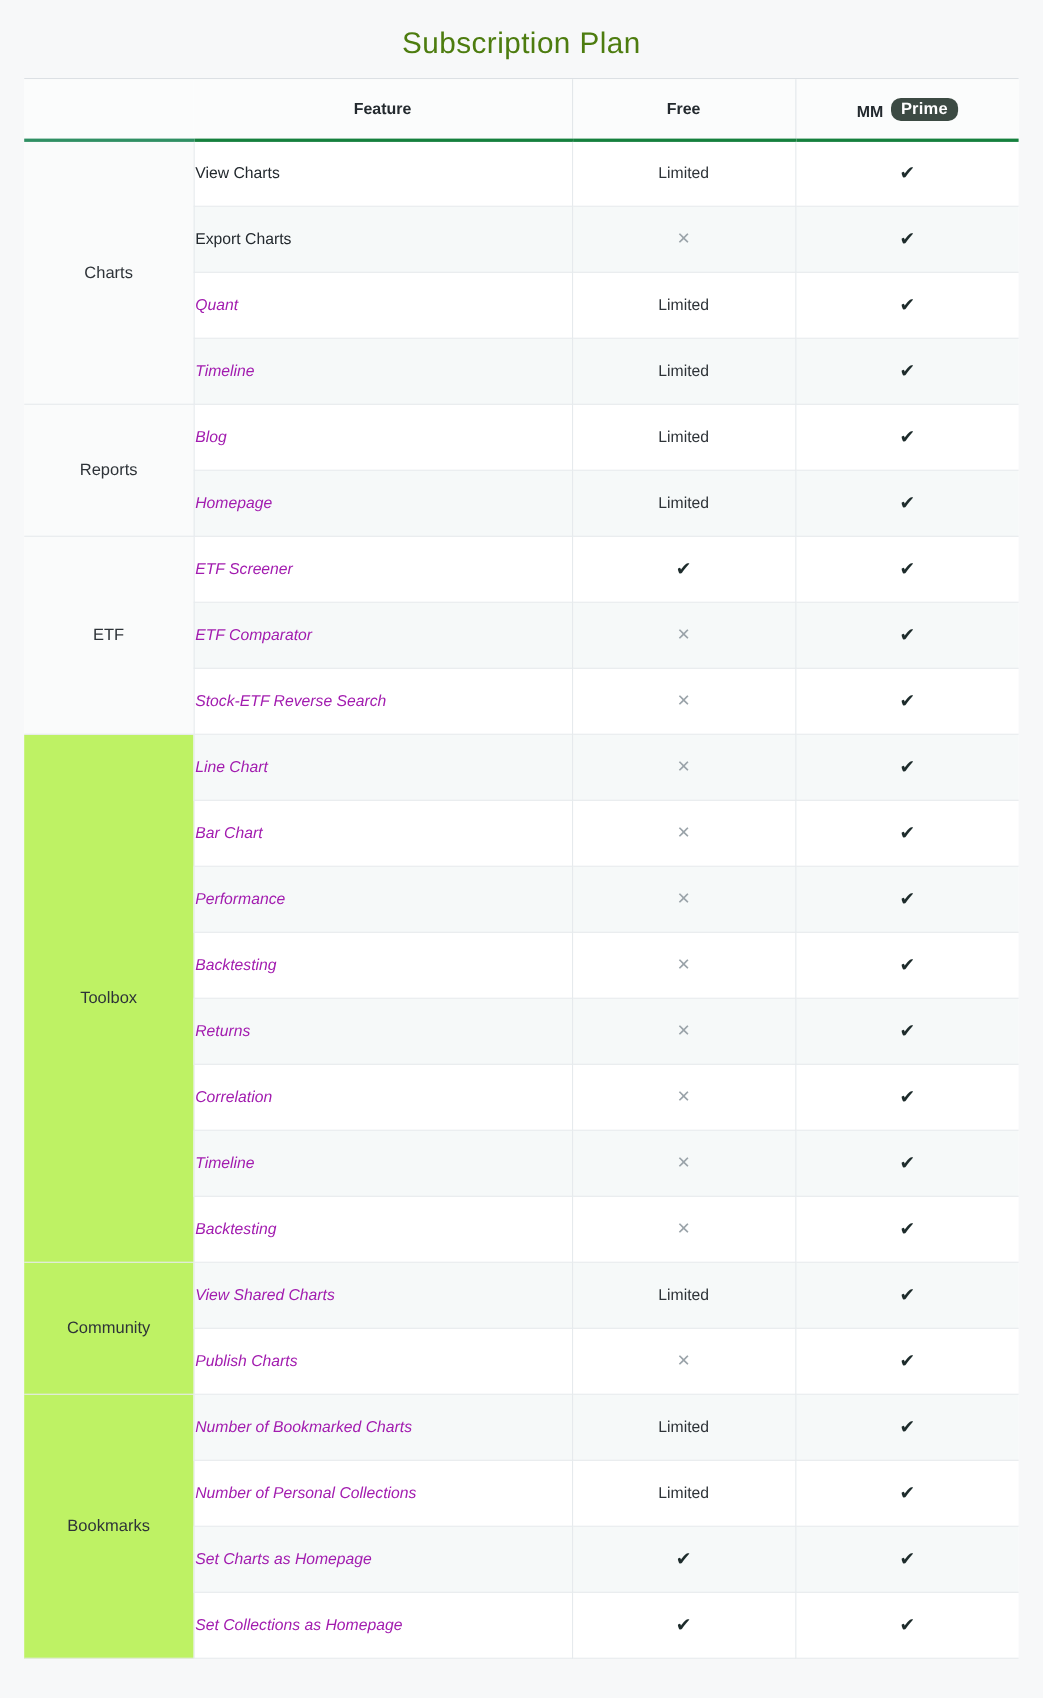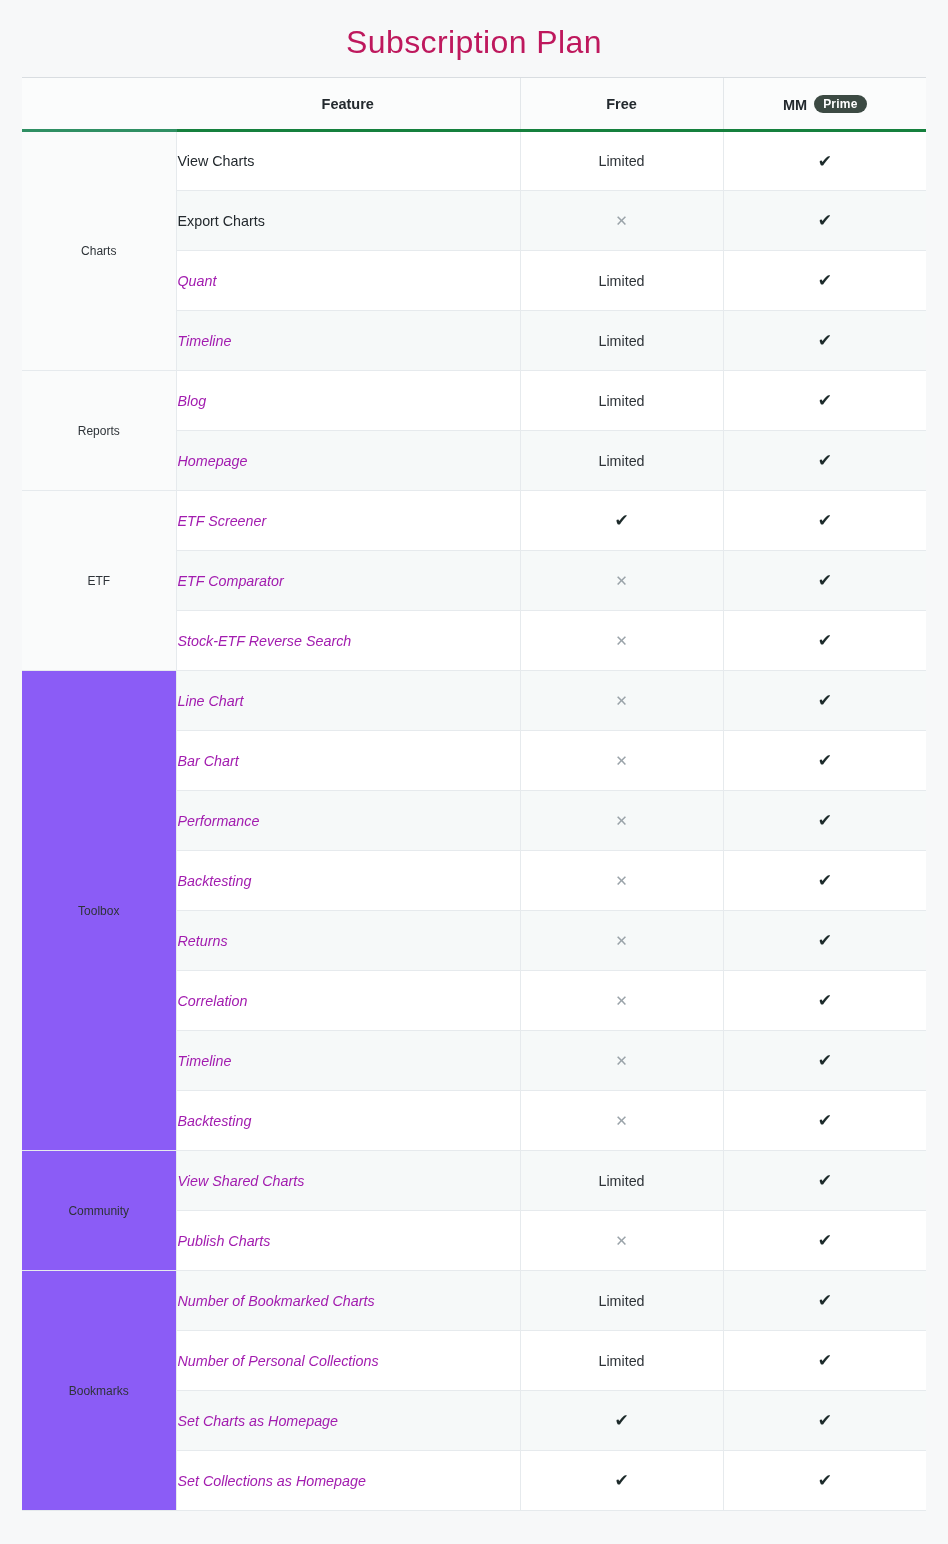--- a/index.html
+++ b/index.html
@@ -15,24 +15,24 @@
     min-height: 1544px;
     position: relative;
   }
   .page-title-wrap {
     text-align: center;
     padding-top: 24px;
     padding-bottom: 14px;
   }
   .page-title {
     display: inline-block;
-    font-size: 32px;
+    font-size: 27px;
     font-weight: 400;
     letter-spacing: 0.4px;
-    color: #be185d;
+    color: #4d7c0f;
     position: relative;
     padding: 0 4px 2px 4px;
   }
   .page-title::after {
     content: "";
     position: absolute;
     left: 0;
     right: 0;
     bottom: -2px;
     height: 9px;
@@ -78,37 +78,37 @@
   }
   .mm-head {
     display: inline-flex;
     align-items: flex-end;
     gap: 7px;
     justify-content: center;
   }
   .prime-badge {
     background: #3c4a43;
     color: #ffffff;
-    font-size: 12px;
+    font-size: 15px;
     font-weight: bold;
     border-radius: 9px;
     padding: 3px 9px 3px 9px;
     letter-spacing: 0.2px;
     line-height: 1;
   }
   tbody td {
     border-bottom: 1px solid #e6eaed;
     font-size: 14.3px;
     height: 60px;
     vertical-align: middle;
   }
   td.group-cell {
     text-align: center;
     color: #2e3338;
-    font-size: 12px;
+    font-size: 15px;
     border-right: 1px solid #e6eaed;
     background: #fafbfb;
     border-bottom: 1px solid #e6eaed;
   }
   td.feature-cell {
     border-right: 1px solid #e6eaed;
     color: #23292e;
   }
   td.feature-cell a {
     color: #a21caf;
@@ -119,21 +119,21 @@
     text-align: center;
     color: #2e3338;
   }
   td.free-cell {
     border-right: 1px solid #e6eaed;
   }
   tr.alt td:not(.group-cell) {
     background: #f6f9f9;
   }
   tr.alt td.group-cell {
-    background: #8b5cf6;
+    background: #bef264;
   }
   .check {
     color: #1d2b2b;
     font-size: 17px;
     line-height: 1;
     display: inline-block;
   }
   .cross {
     color: #9aa3a9;
     font-size: 15px;

